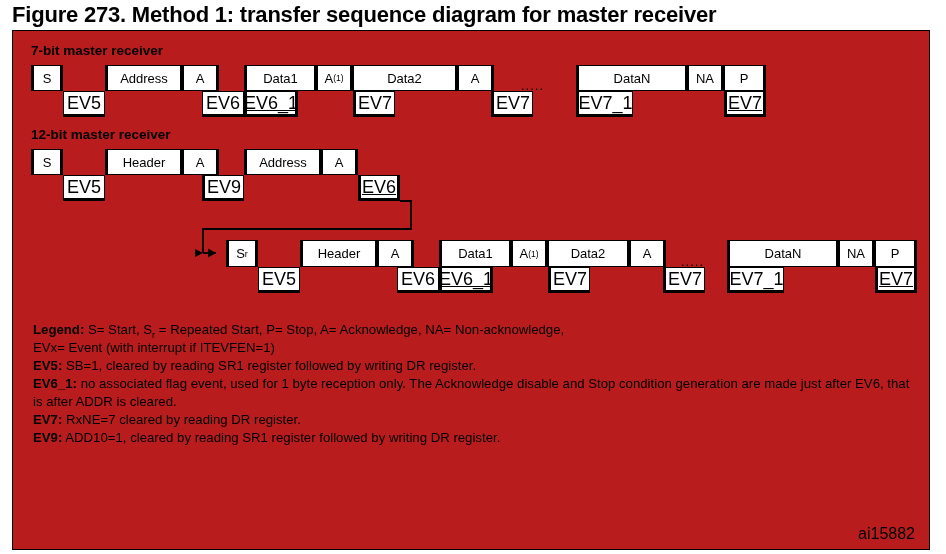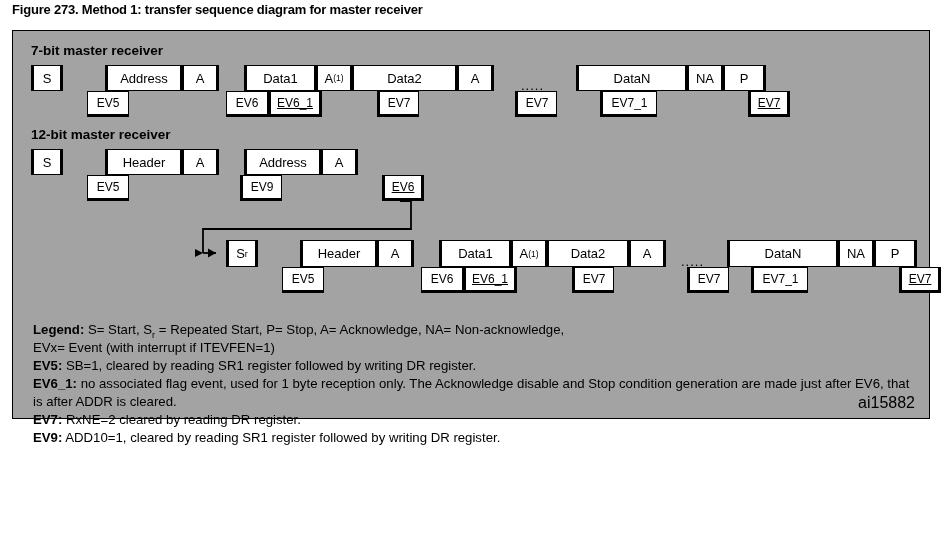--- a/index.html
+++ b/index.html
@@ -6,30 +6,30 @@
   body{
     width:946px;height:554px;
     font-family:"Liberation Sans",sans-serif;
     color:#000;
     position:relative;
     overflow:hidden;
   }
   
   #caption{
     position:absolute;left:12px;top:2px;
-    font-size:13px;font-weight:bold;
+    font-size:22px;font-weight:bold;
     letter-spacing:-0.2px;
     white-space:nowrap;
   }
   
   #frame{
     position:absolute;left:12px;top:30px;
-    width:918px;height:389px;
+    width:918px;height:520px;
     border:1.5px solid #000;
-    background:#a3a3a3;
+    background:#b91c1c;
     box-sizing:border-box;
   }
   .row-title{
     position:absolute;
     font-size:13.5px;font-weight:bold;
     white-space:nowrap;
   }
   
   .seqrow{position:absolute;}
   .bx{
@@ -43,25 +43,24 @@
     line-height:1;
   }
   
   .bx.tl{border-left-width:3.4px;}
   .bx.tr{border-right-width:3.4px;}
   .ev{
     position:absolute;
     box-sizing:border-box;
     border:1.6px solid #000;
     background:#fff;
-    font-size:12px;
+    font-size:18px;
     display:flex;align-items:center;justify-content:center;
     white-space:nowrap;
     line-height:1;
-    margin-left:24px;
   }
   .ev.tl{border-left-width:3.4px;}
   .ev.tr{border-right-width:3.4px;text-decoration:underline;}
   .ev.tb{border-bottom-width:3.4px;}
   sup{font-size:8.5px;vertical-align:super;line-height:0;}
   sub{font-size:9px;vertical-align:sub;line-height:0;}
   .dots{
     position:absolute;
     font-size:13px;letter-spacing:1px;
     color:#000;line-height:1;
@@ -120,21 +119,21 @@
   <div class="row-title" style="left:18px;top:96px;">12-bit master receiver</div>
 
   <div class="seqrow">
     <div class="bx tl tr" style="left:18px;top:118px;width:32px;height:26px;">S</div>
     <div class="bx tl tr" style="left:92px;top:118px;width:78px;height:26px;">Header</div>
     <div class="bx tr" style="left:170px;top:118px;width:36px;height:26px;">A</div>
     <div class="bx tl tr" style="left:231px;top:118px;width:78px;height:26px;">Address</div>
     <div class="bx tr" style="left:309px;top:118px;width:36px;height:26px;">A</div>
 
     <div class="ev tb" style="left:50px;top:144px;width:42px;height:26px;">EV5</div>
-    <div class="ev tl tb" style="left:203px;top:144px;width:42px;height:26px;">EV9</div>
+    <div class="ev tl tb" style="left:189px;top:144px;width:42px;height:26px;">EV9</div>
     <div class="ev tl tb tr" style="left:345px;top:144px;width:42px;height:26px;">EV6</div>
   </div>
 
   <svg style="position:absolute;left:0;top:0;width:918px;height:508px;pointer-events:none;">
     <polyline points="387,170 398,170 398,198 190,198 190,222" fill="none" stroke="#000" stroke-width="1.8"></polyline>
     <polygon points="190,222 186,214 194,214" fill="#000" transform="rotate(-90 190 222)"></polygon>
     <line x1="190" y1="222" x2="203" y2="222" stroke="#000" stroke-width="1.8"></line>
     <polygon points="203,222 195,217.5 195,226.5" fill="#000"></polygon>
   </svg>
 
@@ -165,18 +164,18 @@
     <div class="ev tl tb" style="left:650px;top:236px;width:42px;height:26px;">EV7</div>
     <div class="ev tl tb" style="left:714px;top:236px;width:57px;height:26px;">EV7_1</div>
     <div class="ev tl tb tr" style="left:862px;top:236px;width:42px;height:26px;">EV7</div>
   </div>
 
   <div id="legend">
     <p><b>Legend:</b><span> S= Start, S</span><sub>r</sub><span> = Repeated Start, P= Stop, A= Acknowledge, NA= Non-acknowledge,</span></p>
     <p>EVx= Event (with interrupt if ITEVFEN=1)</p>
     <p><b>EV5:</b><span> SB=1, cleared by reading SR1 register followed by writing DR register.</span></p>
     <p><b>EV6_1:</b><span> no associated flag event, used for 1 byte reception only. The Acknowledge disable and Stop condition generation are made just after EV6, that is after ADDR is cleared.</span></p>
-    <p><b>EV7:</b><span> RxNE=2 cleared by reading DR register.</span></p>
+    <p><b>EV7:</b><span> RxNE=7 cleared by reading DR register.</span></p>
     <p><b>EV9:</b><span> ADD10=1, cleared by reading SR1 register followed by writing DR register.</span></p>
   </div>
 
   <div id="figid">ai15882</div>
 </div>
 
 </body></html>

